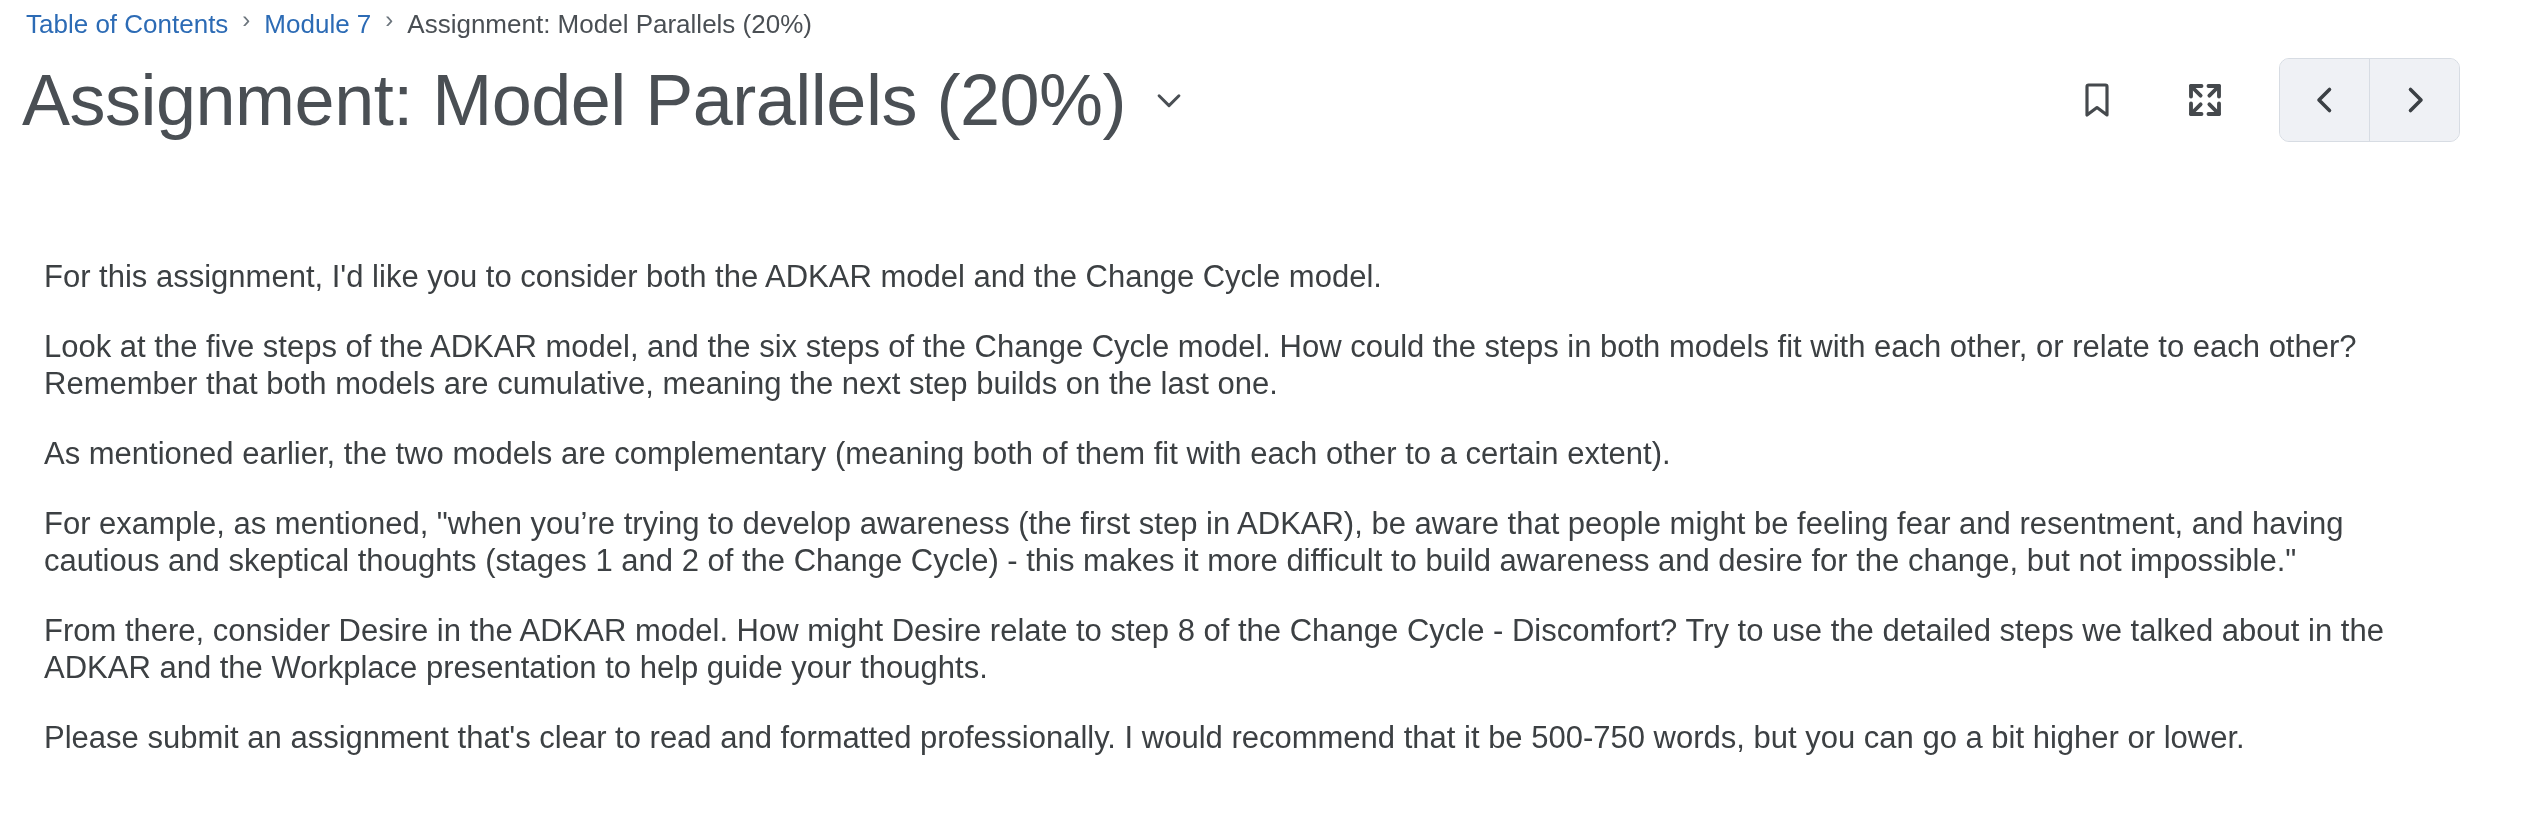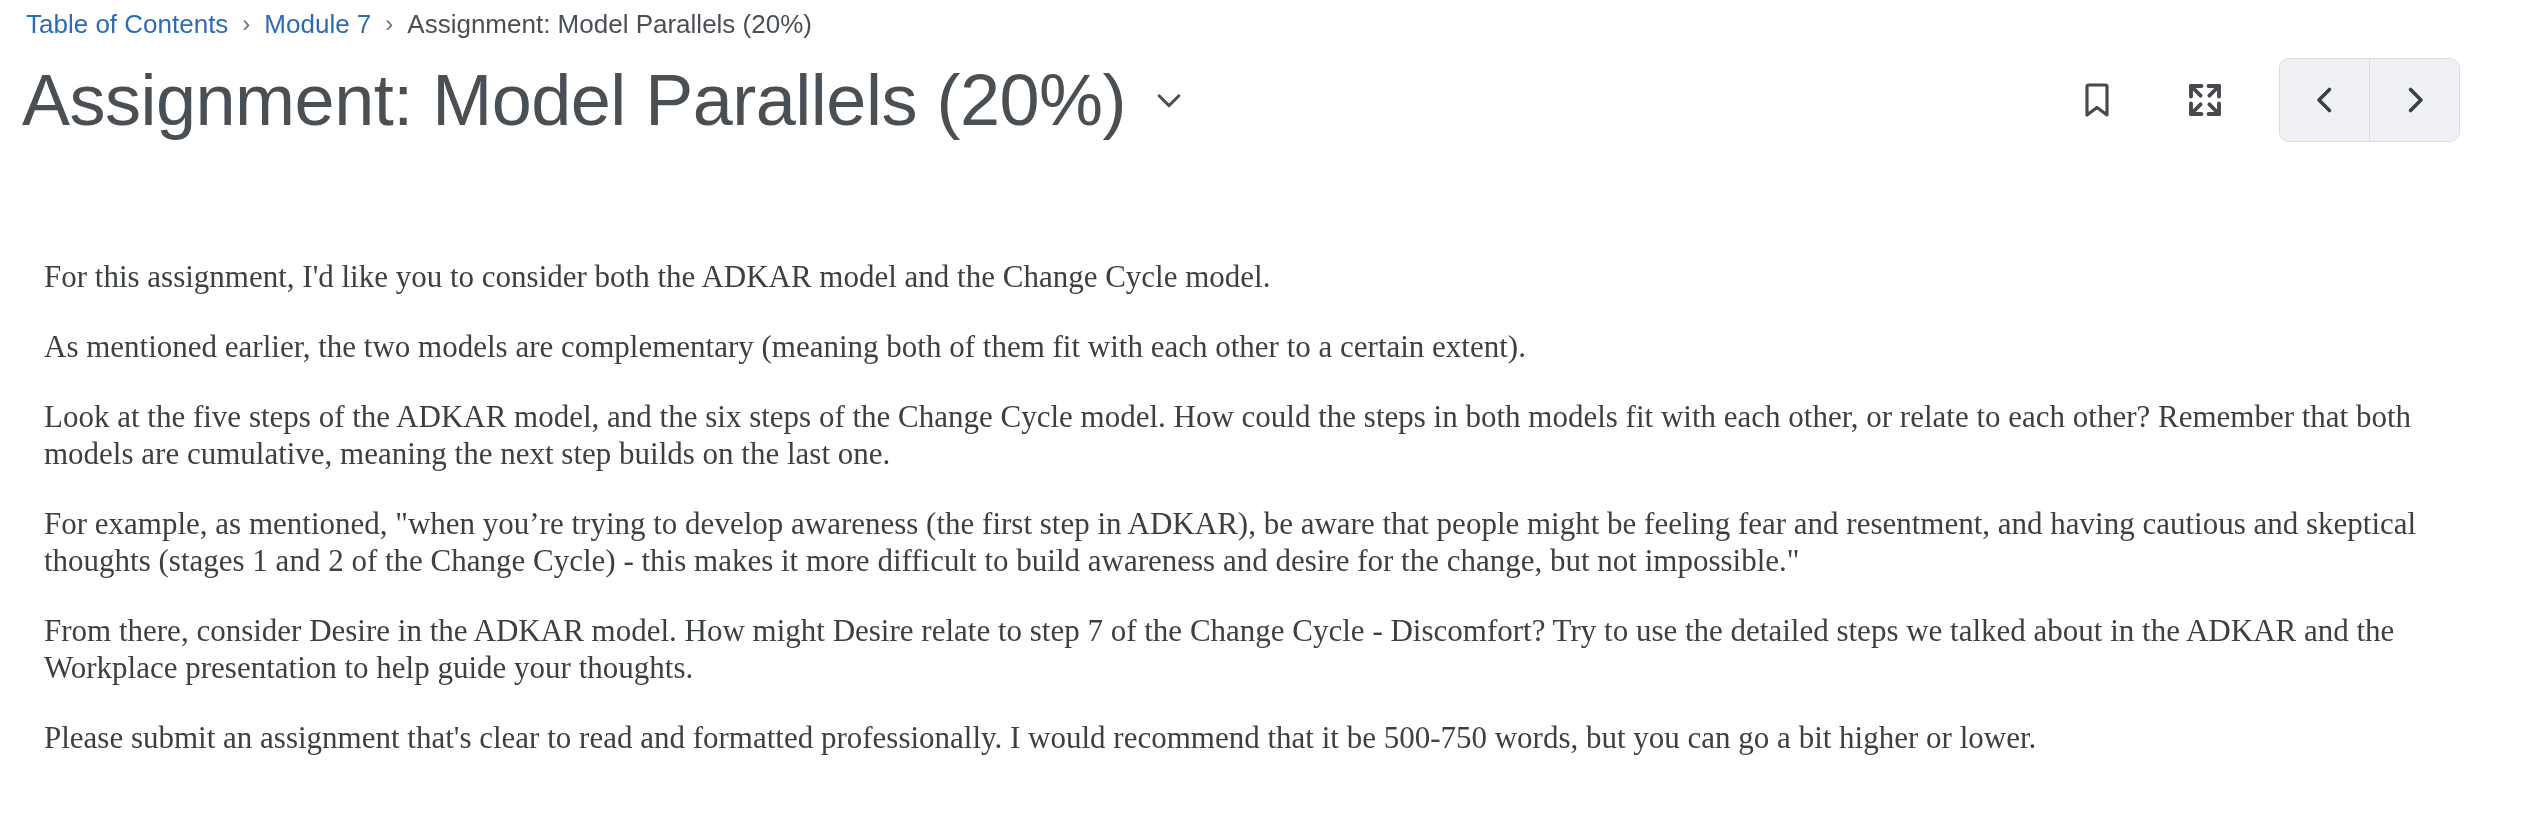--- a/index.html
+++ b/index.html
@@ -21,21 +21,20 @@
     height: 814px;
     background: #ffffff;
   }
 
   
   .breadcrumb {
     position: absolute;
     left: 26px;
     top: 8px;
     display: flex;
-    align-items: center;
     font-size: 26px;
     line-height: 32px;
     white-space: nowrap;
   }
   .crumb-link {
     color: #2c6bb5;
     text-decoration: none;
     cursor: pointer;
   }
   .crumb-current {
@@ -129,21 +128,21 @@
     border-left: 1px solid #d7dce3;
   }
   .nav-btn svg { display: block; }
 
   
   .content {
     position: absolute;
     left: 44px;
     top: 258px;
     width: 2390px;
-    font-family: Liberation Serif, serif;
+    font-family: Liberation Sans, sans-serif;
     font-size: 31px;
     line-height: 37px;
     color: #3c4043;
   }
   .content p {
     margin: 0 0 33px 0;
   }
   .content p:last-child {
     margin-bottom: 16px;
   }
@@ -205,20 +204,20 @@
         <svg width="36" height="36" viewBox="0 0 24 24" fill="none" stroke="currentColor" stroke-width="2.4" stroke-linecap="round" stroke-linejoin="round" aria-hidden="true">
           <polyline points="9 5 16 12 9 19"></polyline>
         </svg>
       </div>
     </div>
 
   </div>
 
   <div class="content">
     <p>For this assignment, I'd like you to consider both the ADKAR model and the Change Cycle model.</p>
+    <p>Look at the five steps of the ADKAR model, and the six steps of the Change Cycle model. How could the steps in both models fit with each other, or relate to each other? Remember that both models are cumulative, meaning the next step builds on the last one.</p>
     <p>As mentioned earlier, the two models are complementary (meaning both of them fit with each other to a certain extent).</p>
-    <p>Look at the five steps of the ADKAR model, and the six steps of the Change Cycle model. How could the steps in both models fit with each other, or relate to each other? Remember that both models are cumulative, meaning the next step builds on the last one.</p>
     <p>For example, as mentioned, "when you’re trying to develop awareness (the first step in ADKAR), be aware that people might be feeling fear and resentment, and having cautious and skeptical thoughts (stages 1 and 2 of the Change Cycle) - this makes it more difficult to build awareness and desire for the change, but not impossible."</p>
-    <p>From there, consider Desire in the ADKAR model. How might Desire relate to step 7 of the Change Cycle - Discomfort? Try to use the detailed steps we talked about in the ADKAR and the Workplace presentation to help guide your thoughts.</p>
+    <p>From there, consider Desire in the ADKAR model. How might Desire relate to step 8 of the Change Cycle - Discomfort? Try to use the detailed steps we talked about in the ADKAR and the Workplace presentation to help guide your thoughts.</p>
     <p>Please submit an assignment that's clear to read and formatted professionally. I would recommend that it be 500-750 words, but you can go a bit higher or lower.</p>
   </div>
 
 </div>
 
 </body></html>

